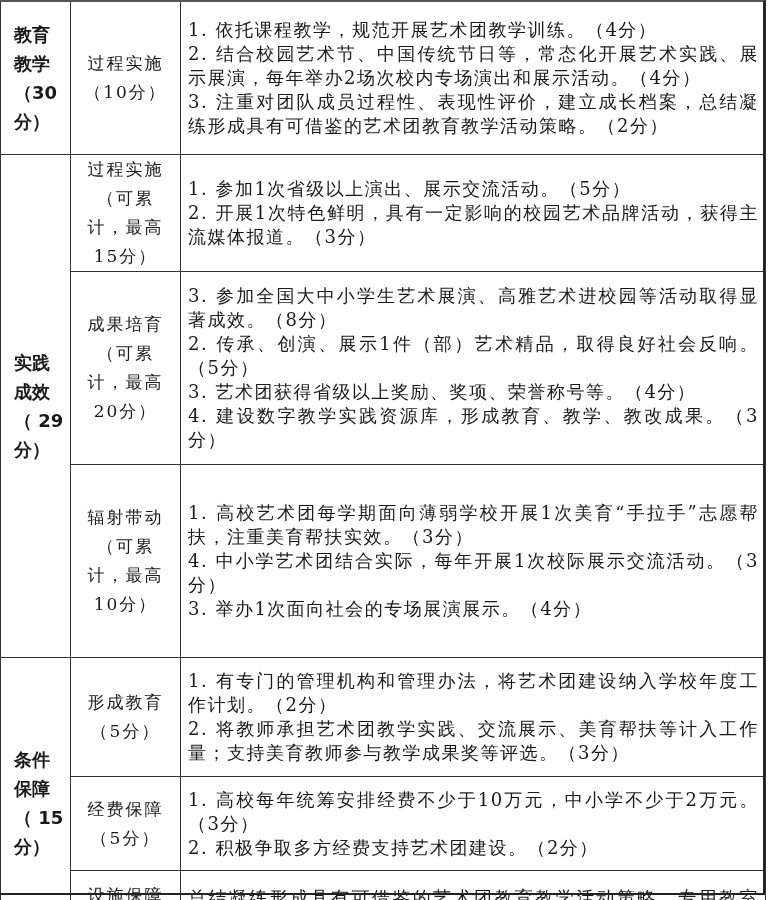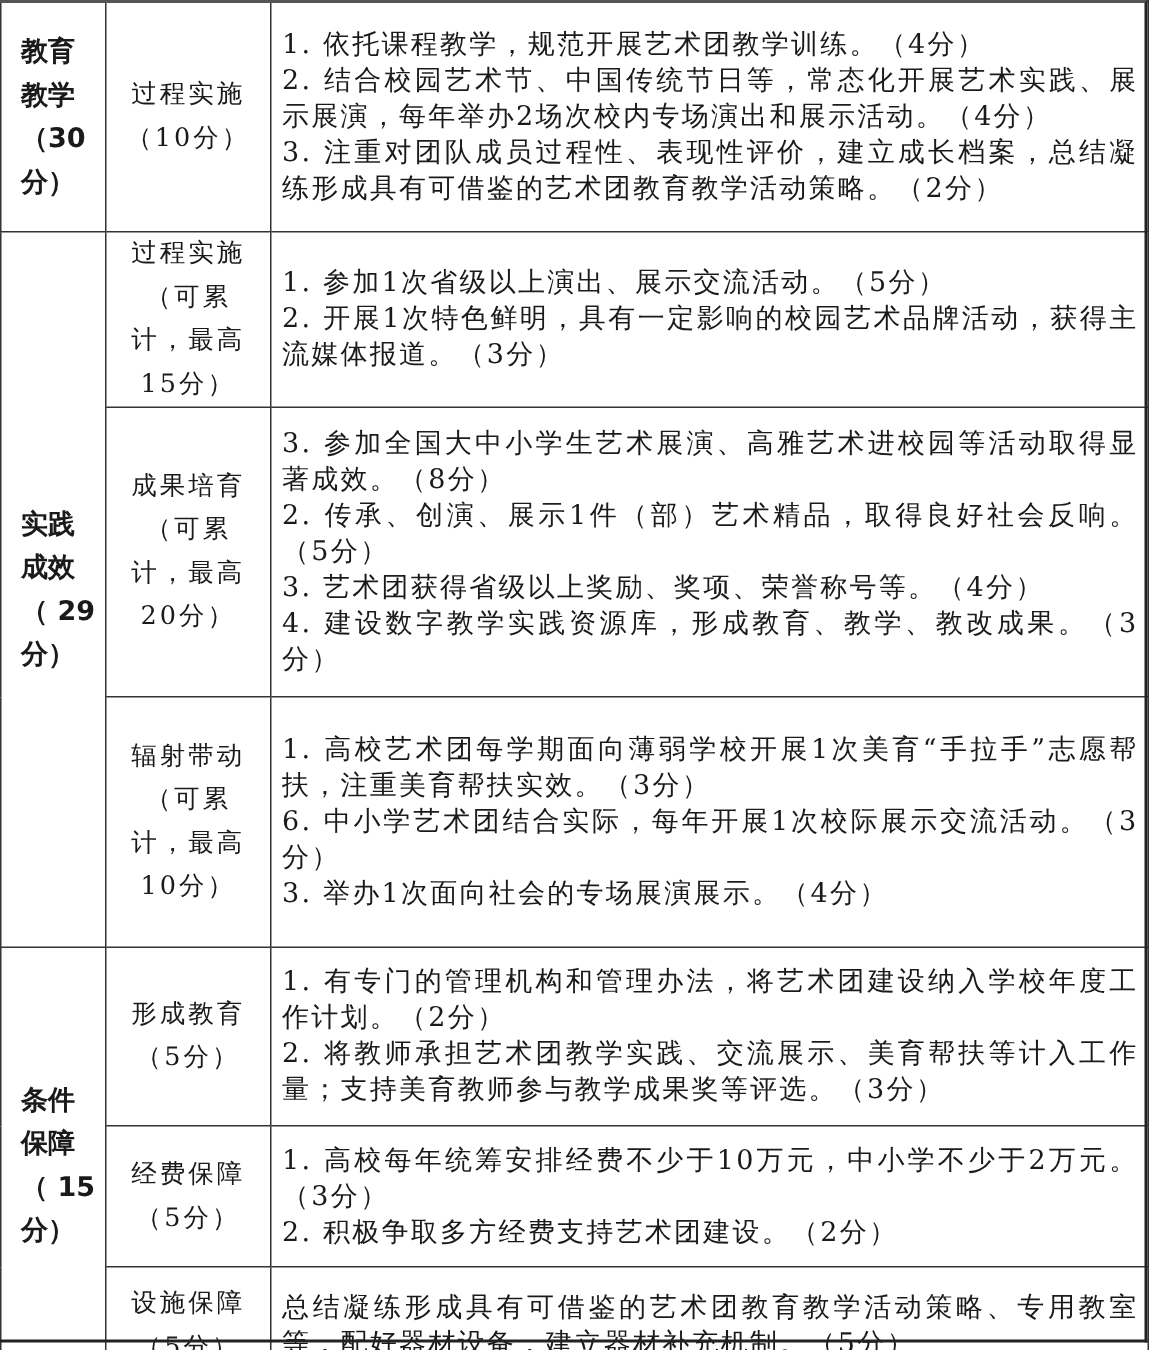--- a/index.html
+++ b/index.html
@@ -89,30 +89,30 @@
         <span class="line">计，最高</span>
         <span class="line">20分）</span>
       </td>
       <td class="crit">
         <span class="line">3. 参加全国大中小学生艺术展演、高雅艺术进校园等活动取得显著成效。（8分）</span>
         <span class="line">2. 传承、创演、展示1件（部）艺术精品，取得良好社会反响。（5分）</span>
         <span class="line">3. 艺术团获得省级以上奖励、奖项、荣誉称号等。（4分）</span>
         <span class="line">4. 建设数字教学实践资源库，形成教育、教学、教改成果。（3分）</span>
       </td>
     </tr>
-    <tr style="height:167px">
+    <tr style="height:193px">
       <td class="sub">
         <span class="line">辐射带动</span>
         <span class="line">（可累</span>
         <span class="line">计，最高</span>
         <span class="line">10分）</span>
       </td>
       <td class="crit">
         <span class="line">1. 高校艺术团每学期面向薄弱学校开展1次美育“手拉手”志愿帮扶，注重美育帮扶实效。（3分）</span>
-        <span class="line">6. 中小学艺术团结合实际，每年开展1次校际展示交流活动。（3分）</span>
+        <span class="line">4. 中小学艺术团结合实际，每年开展1次校际展示交流活动。（3分）</span>
         <span class="line">3. 举办1次面向社会的专场展演展示。（4分）</span>
       </td>
     </tr>
 
     <tr style="height:119px">
       <td class="cat" rowspan="3">
         <span class="line">条件</span>
         <span class="line">保障</span>
         <span class="line">（ 15</span>
         <span class="line">分）</span>

